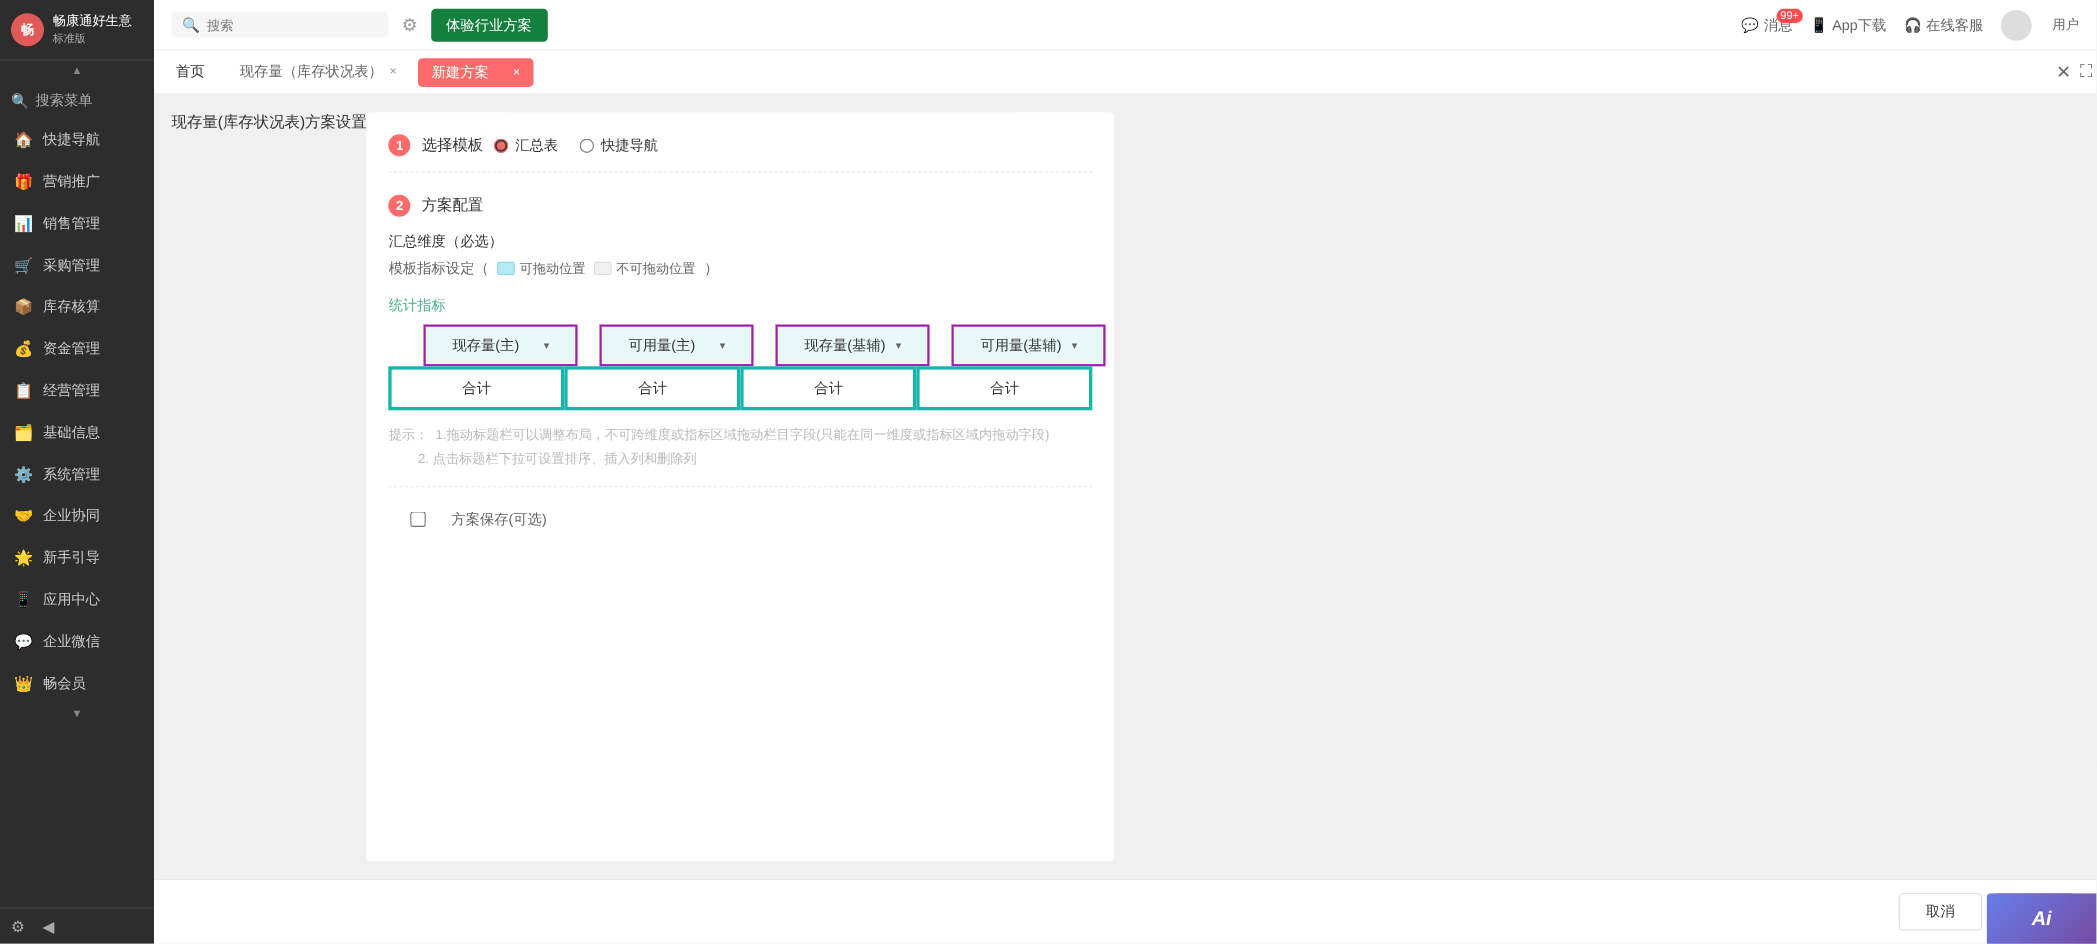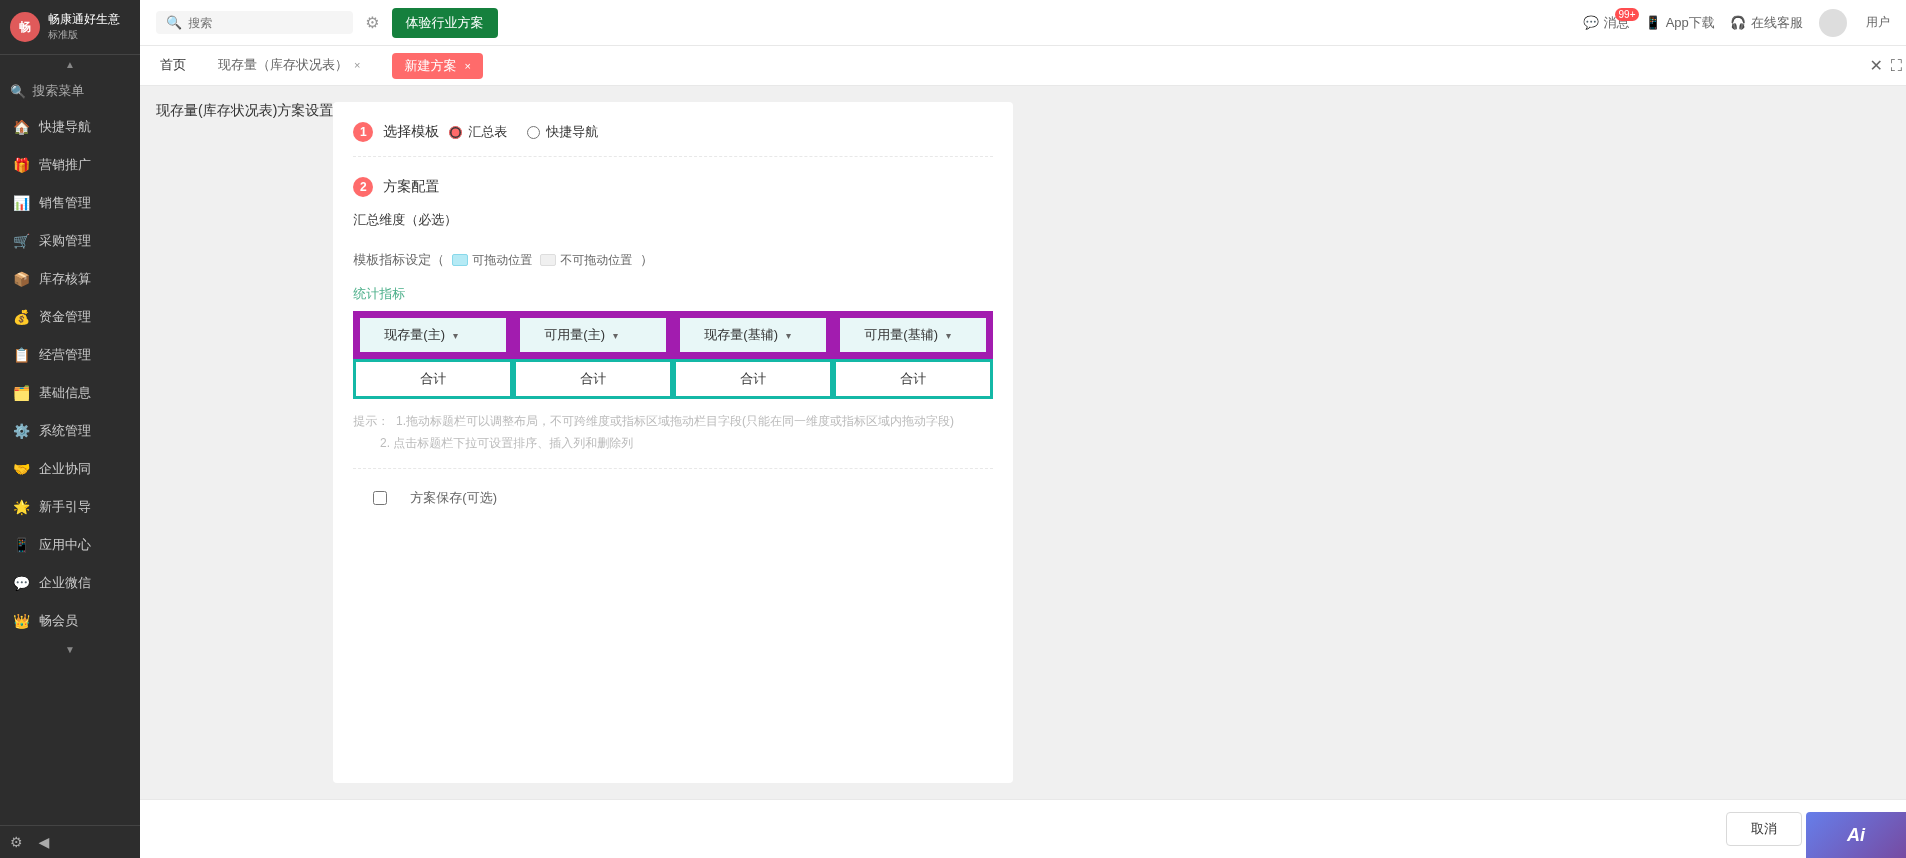--- a/index.html
+++ b/index.html
@@ -121,22 +121,22 @@
       height: 40px;
       display: flex; align-items: center; gap: 6px;
       font-size: 13px; color: #666; cursor: pointer;
       border-bottom: 2px solid transparent;
     }
     .tab-item.home { color: #333; }
     .tab-close { font-size: 11px; color: #999; cursor: pointer; }
     .tab-new {
       background: #ff6b6b; color: #fff;
       padding: 4px 12px; border-radius: 4px;
-      font-size: 13px; display: flex; align-items: center; gap: 8px; cursor: pointer;
-      margin-left: 16px;
+      font-size: 13px; display: flex; align-items: center; gap: 22px; cursor: pointer;
+      margin-left: 4px;
     }
     .tab-new .tab-close { color: #fff; }
     .tabs-right { margin-left: auto; display: flex; gap: 8px; }
     .tabs-right-btn { background: none; border: none; cursor: pointer; color: #666; font-size: 16px; }
 
     
     .content {
       flex: 1;
       background: #f0f0f0;
       overflow-y: auto;
@@ -214,25 +214,25 @@
     .legend-box.movable { background: #b5eaf5; border: 1px solid #88d8ea; }
     .legend-box.unmovable { background: #f0f0f0; border: 1px solid #ddd; }
 
     
     .stats-section { margin-bottom: 12px; }
     .stats-section-label {
       font-size: 13px; color: #4caf8a; font-weight: 500; margin-bottom: 8px;
     }
     .stats-col-header {
       background: #e8f7f7;
-      border: 7px solid #a21caf;
+      border: 2px solid #a21caf;
       padding: 8px 24px;
       font-size: 13px; color: #333;
       display: flex; align-items: center; gap: 8px;
-      min-width: 140px; justify-content: flex-start;
+      min-width: 140px; justify-content: space-between; margin-left: 32px;
     }
     .stats-col-body {
       border: 3px solid #14b8a6;
       padding: 8px 24px;
       font-size: 13px; color: #333;
       min-width: 140px; text-align: center;
       background: #fff;
     }
     .stats-grid {
       display: grid;
@@ -446,21 +446,21 @@
         </div>
         <hr class="step-divider">
       </div>
 
       <div class="step-section">
         <div class="step-header">
           <div class="step-number">2</div>
           <span class="step-title">方案配置</span>
         </div>
 
-        <div style="margin-bottom: 22px;">
+        <div style="margin-bottom: 6px;">
           <span style="font-size:13px; color:#333;">汇总维度（必选）</span>
         </div>
 
 
         <div class="indicator-settings">
           <div class="indicator-settings-label">
             <span>模板指标设定（</span>
             <span class="legend-item">
               <span class="legend-box movable"></span>
               <span>可拖动位置</span>

